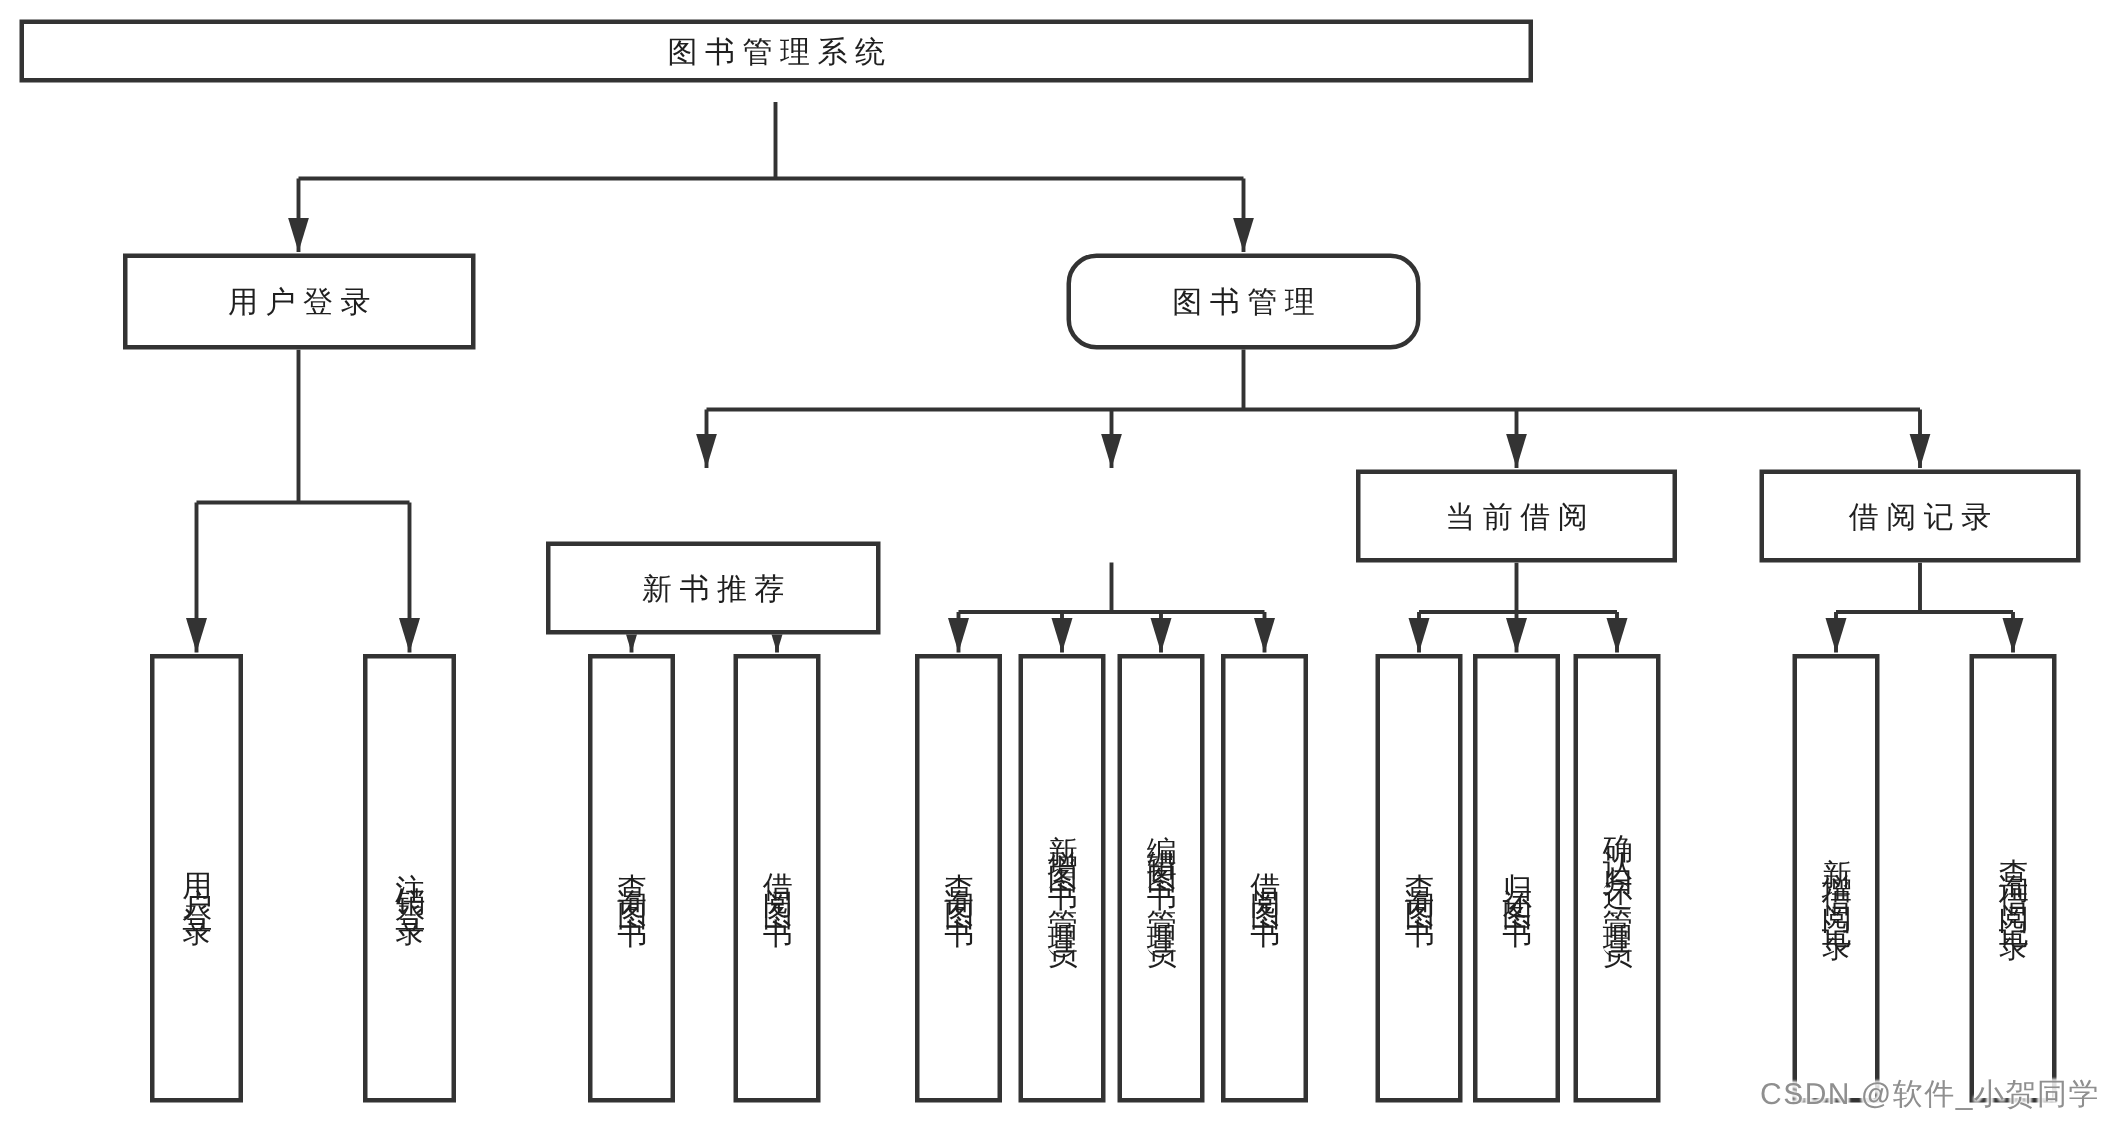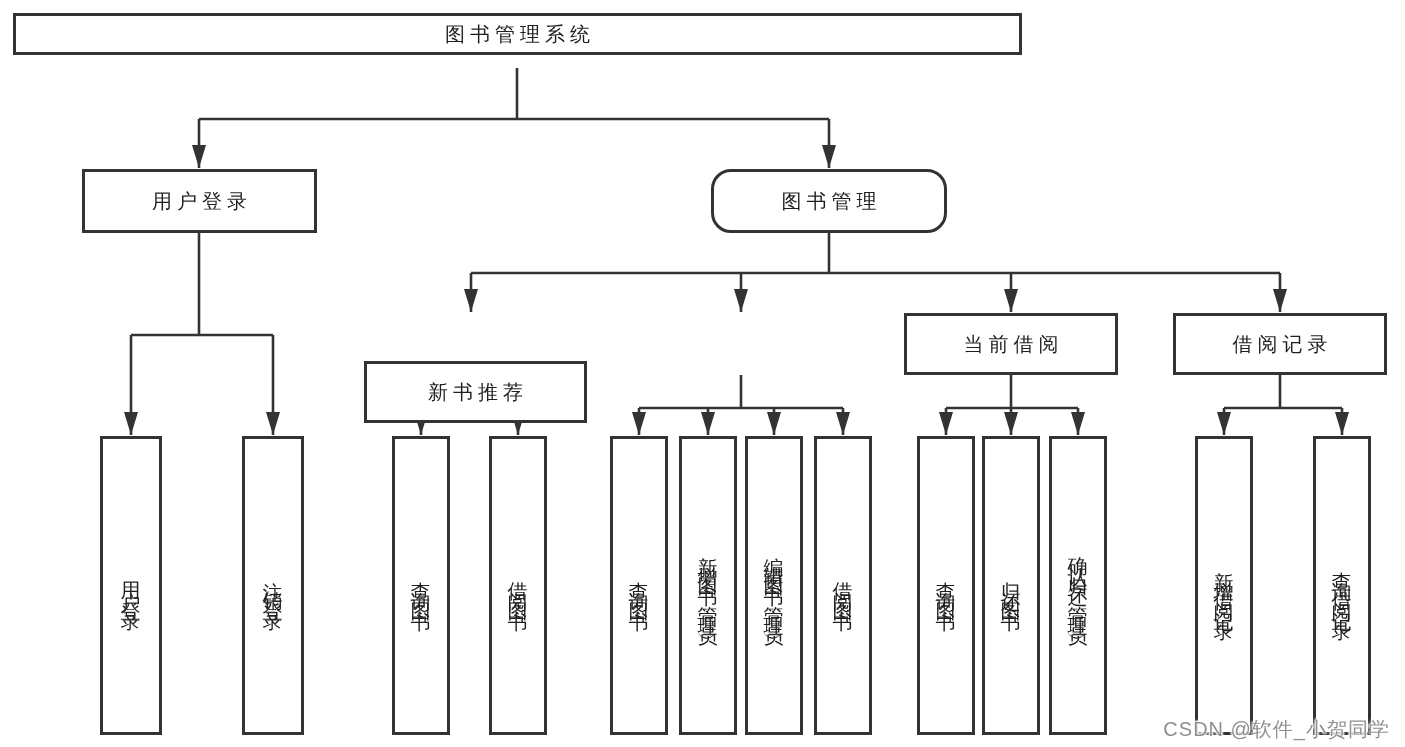--- a/index.html
+++ b/index.html
@@ -57,21 +57,21 @@
     writing-mode: vertical-rl;
     text-orientation: mixed;
     font-size: 20px;
     letter-spacing: 10px;
     line-height: 1;
     white-space: nowrap;
   }
 
   .watermark {
     position: absolute;
-    right: 15px;
+    right: 5px;
     bottom: 4px;
     z-index: 5;
     font-size: 20px;
     letter-spacing: 1px;
     color: var(--watermark);
     text-shadow: -1px -1px 2px #fff, 1px -1px 2px #fff,
                  -1px 1px 2px #fff, 1px 1px 2px #fff, 0 0 3px #fff;
     white-space: nowrap;
   }
 </style>

